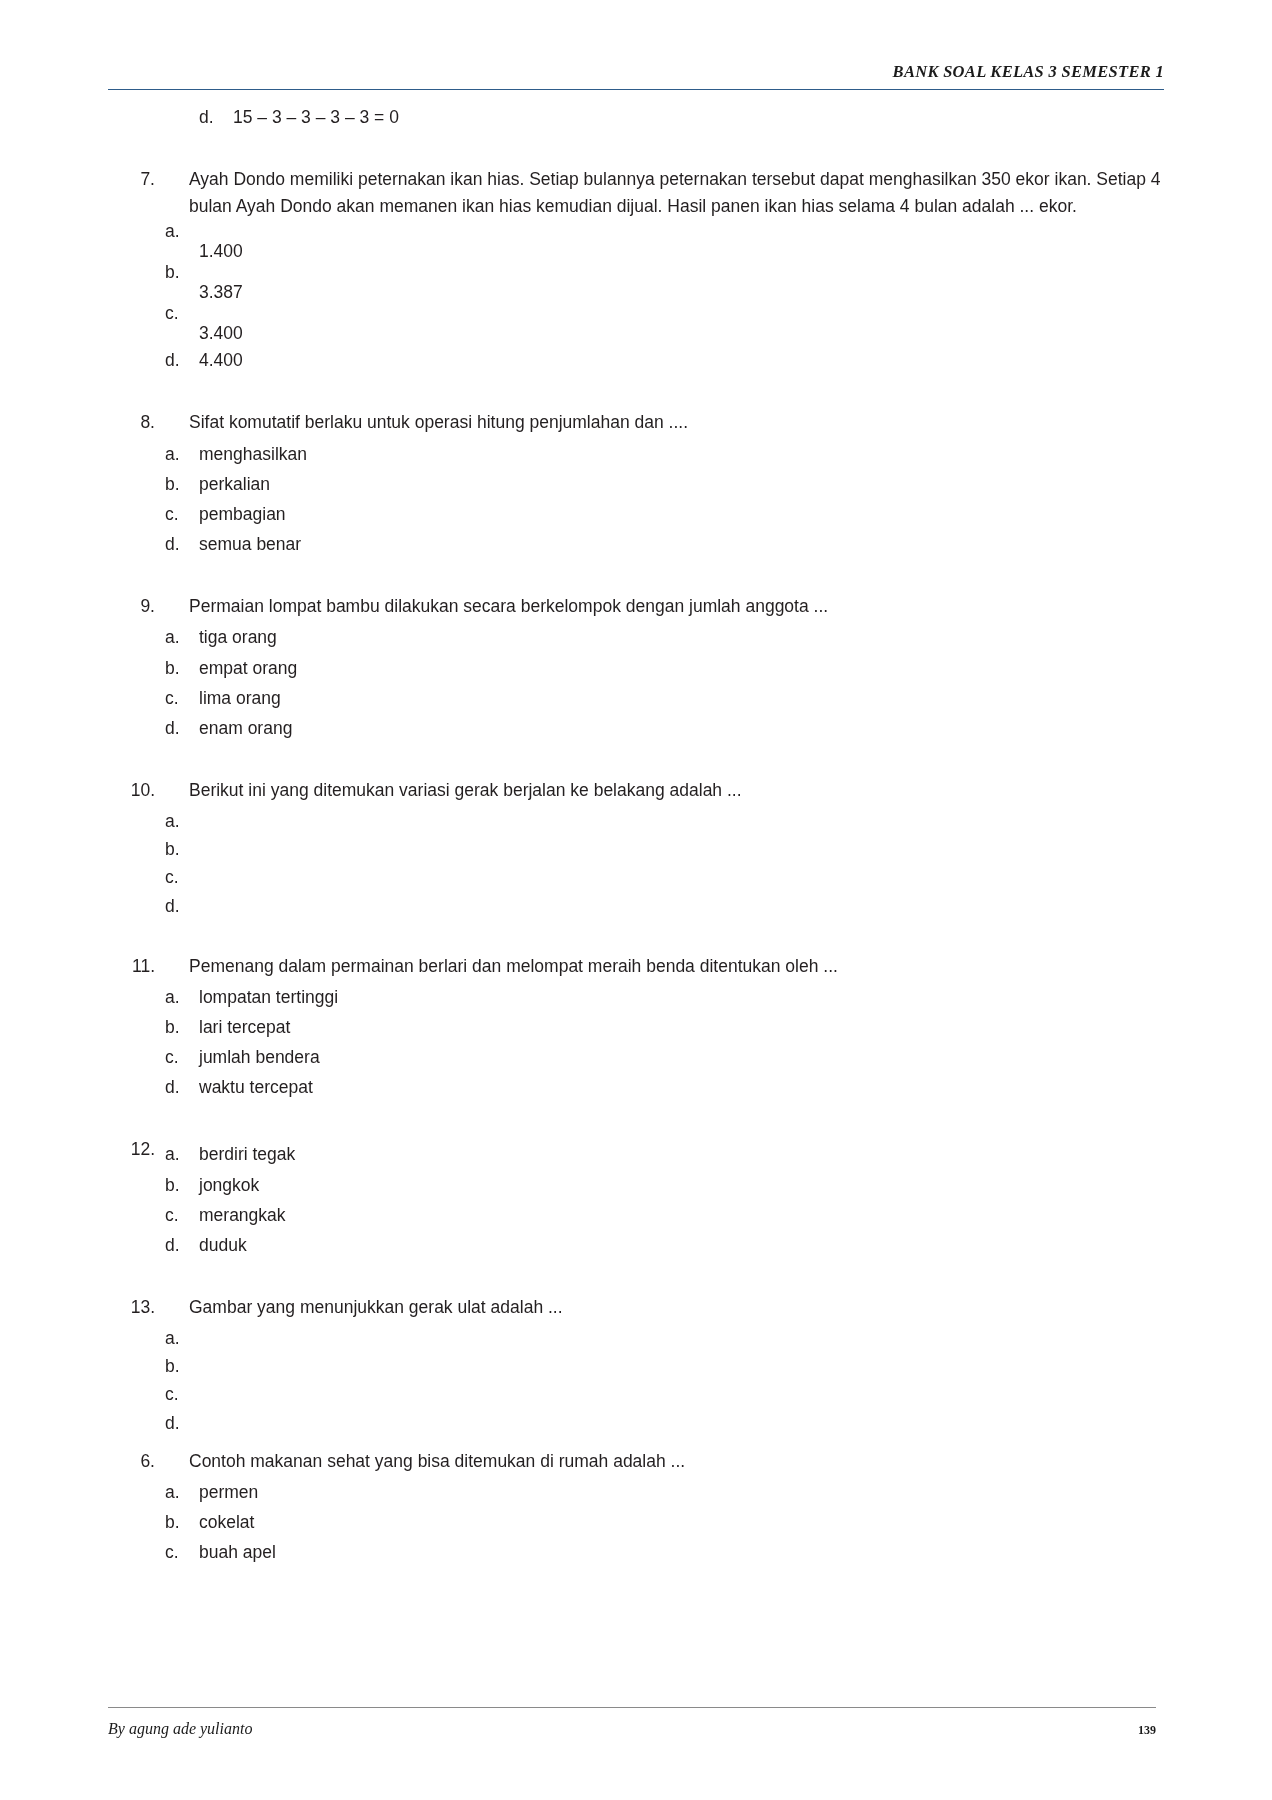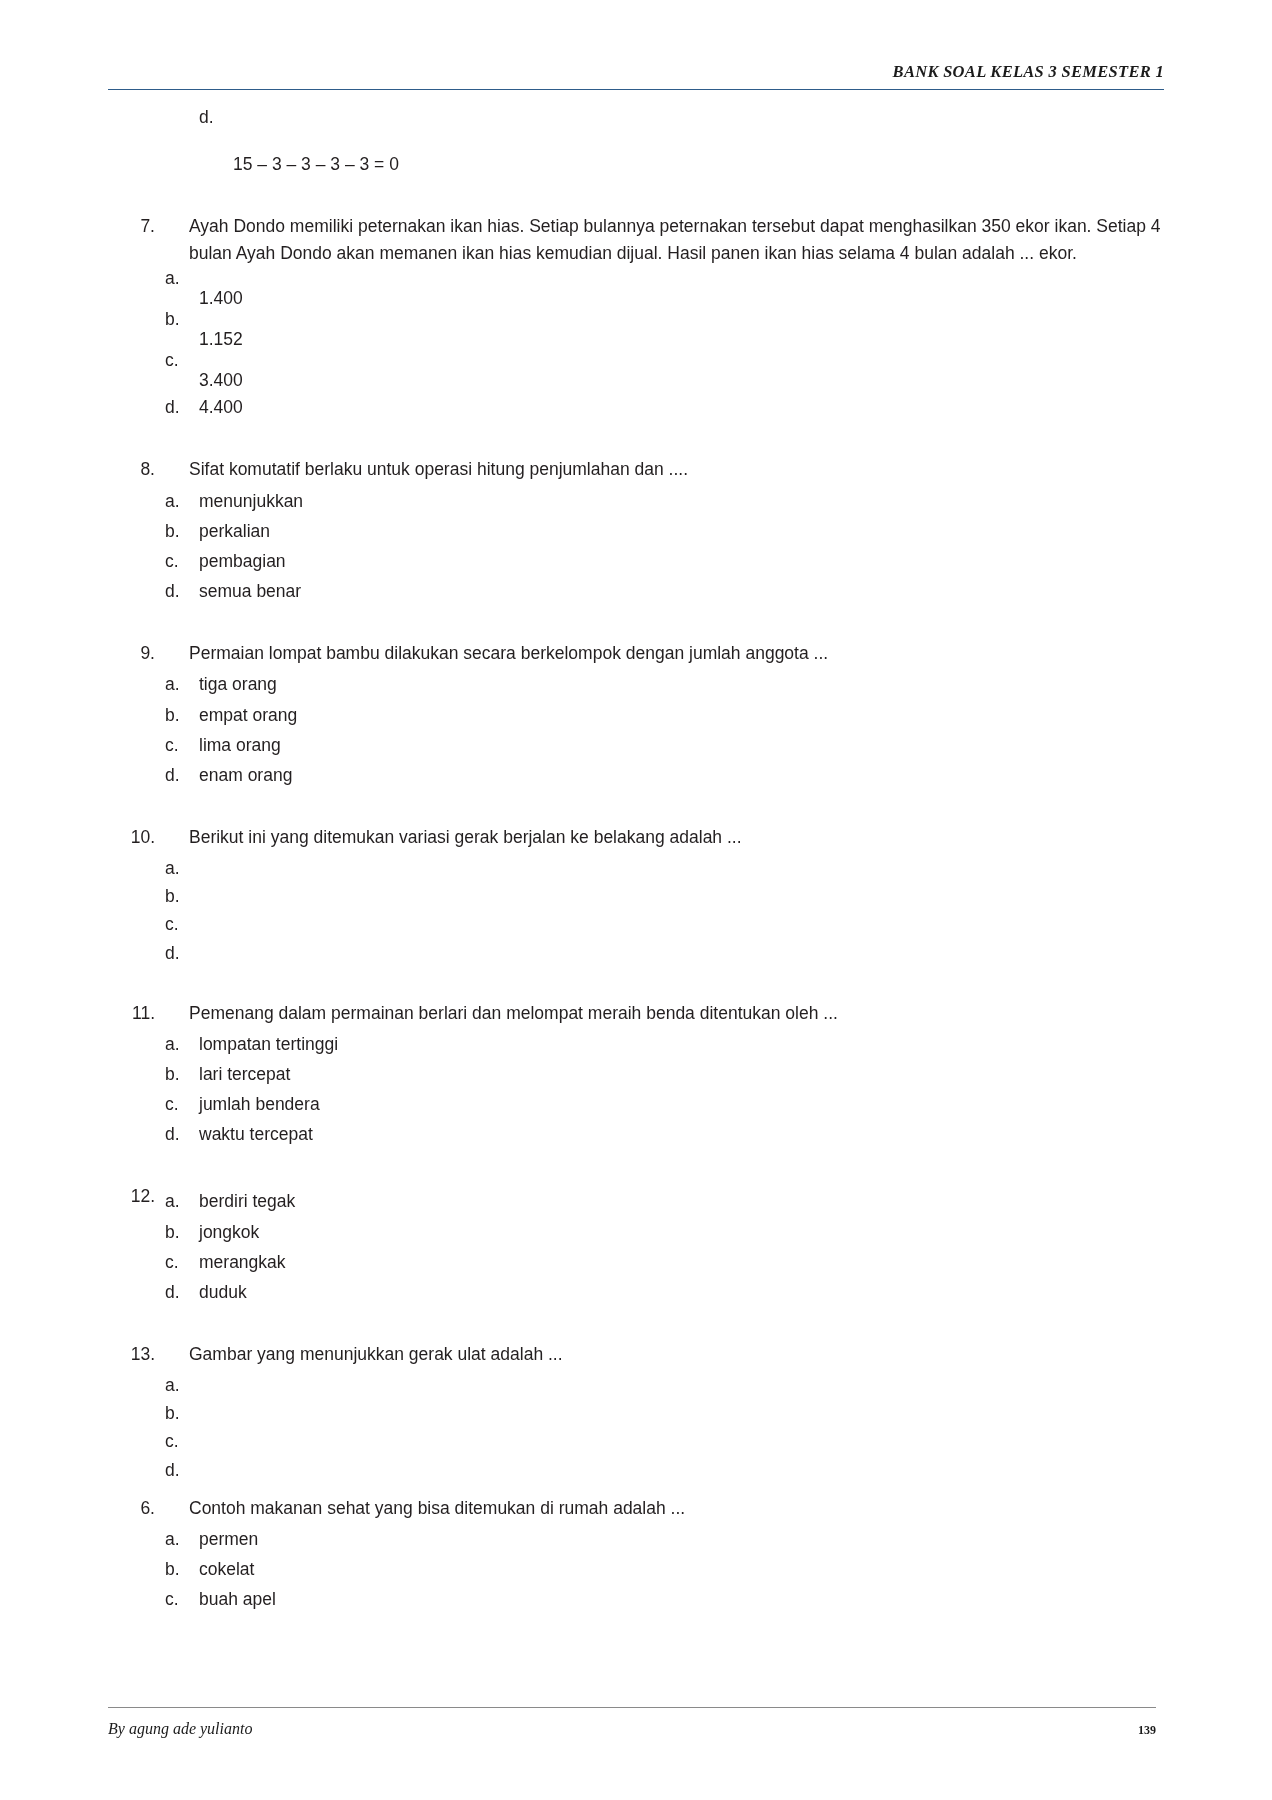--- a/index.html
+++ b/index.html
@@ -59,21 +59,20 @@
   }
   .pre-option .opt-letter {
     width: 34px;
     flex: 0 0 34px;
     font-size: 17.5px;
     line-height: 1.45;
   }
   .pre-option .opt-text {
     font-size: 17.5px;
     line-height: 1.45;
-    margin-top: 47px;
   }
   .pre-option-wrap {
     padding-left: 91px;
     margin-bottom: 36px;
   }
 
   .qitem {
     display: flex;
     margin-bottom: 6px;
   }
@@ -192,21 +191,21 @@
       <div class="qnum">7.</div>
       <div class="qbody">
         <div class="qtext">Ayah Dondo memiliki peternakan ikan hias. Setiap bulannya peternakan tersebut dapat menghasilkan 350 ekor ikan. Setiap 4 bulan Ayah Dondo akan memanen ikan hias kemudian dijual. Hasil panen ikan hias selama 4 bulan adalah ... ekor.</div>
         <div class="options">
           <div class="opt raised">
             <span class="opt-letter">a.</span>
             <span class="opt-text">1.400</span>
           </div>
           <div class="opt raised">
             <span class="opt-letter">b.</span>
-            <span class="opt-text">1.152</span>
+            <span class="opt-text">3.387</span>
           </div>
           <div class="opt raised">
             <span class="opt-letter">c.</span>
             <span class="opt-text">3.400</span>
           </div>
           <div class="opt">
             <span class="opt-letter">d.</span>
             <span class="opt-text">4.400</span>
           </div>
         </div>
@@ -215,21 +214,21 @@
 
     <div class="q-gap"></div>
 
     <div class="qitem">
       <div class="qnum">8.</div>
       <div class="qbody">
         <div class="qtext">Sifat komutatif berlaku untuk operasi hitung penjumlahan dan ....</div>
         <div class="options">
           <div class="opt">
             <span class="opt-letter">a.</span>
-            <span class="opt-text">menunjukkan</span>
+            <span class="opt-text">menghasilkan</span>
           </div>
           <div class="opt">
             <span class="opt-letter">b.</span>
             <span class="opt-text">perkalian</span>
           </div>
           <div class="opt">
             <span class="opt-letter">c.</span>
             <span class="opt-text">pembagian</span>
           </div>
           <div class="opt">

